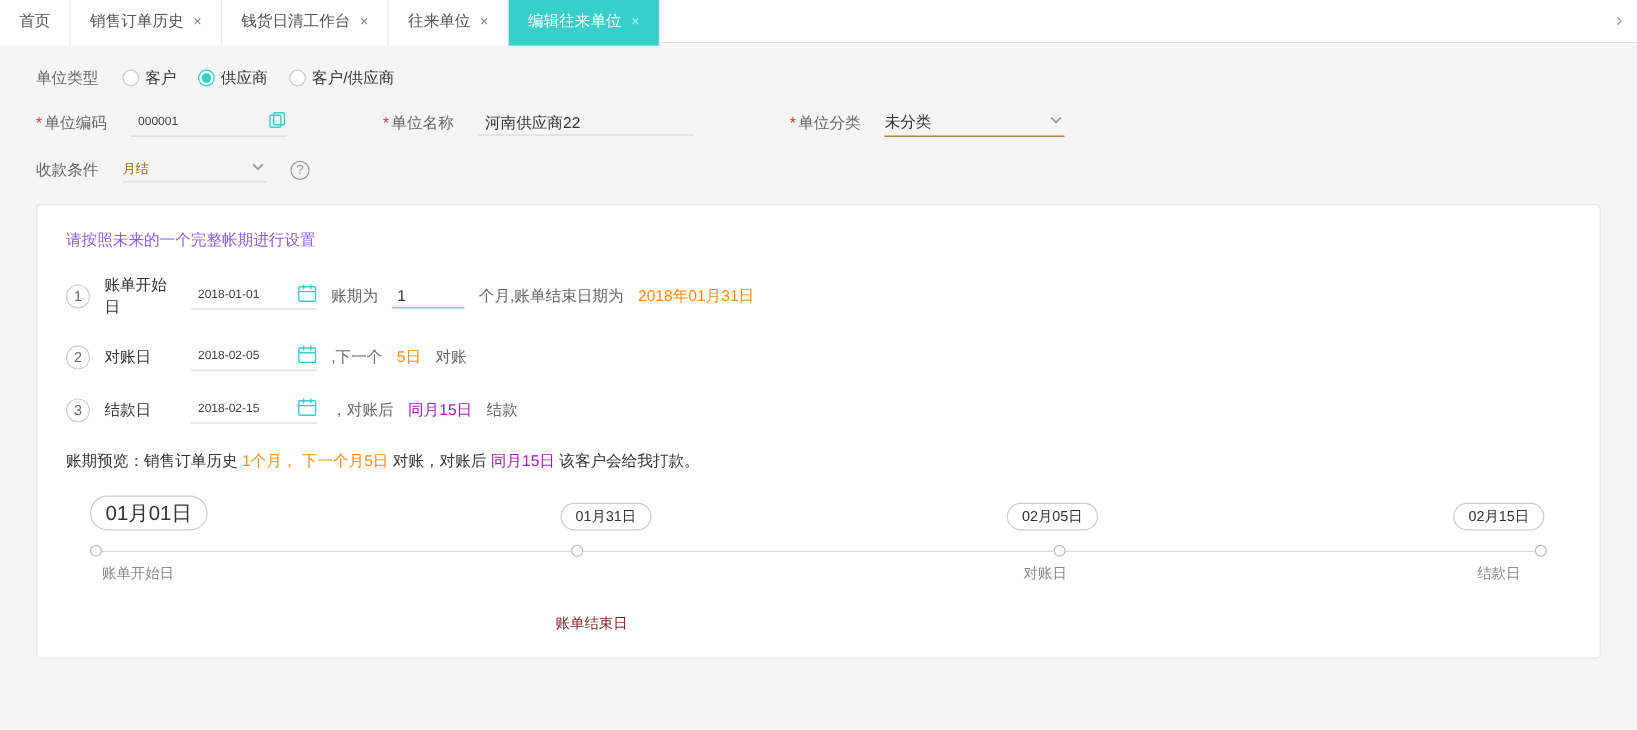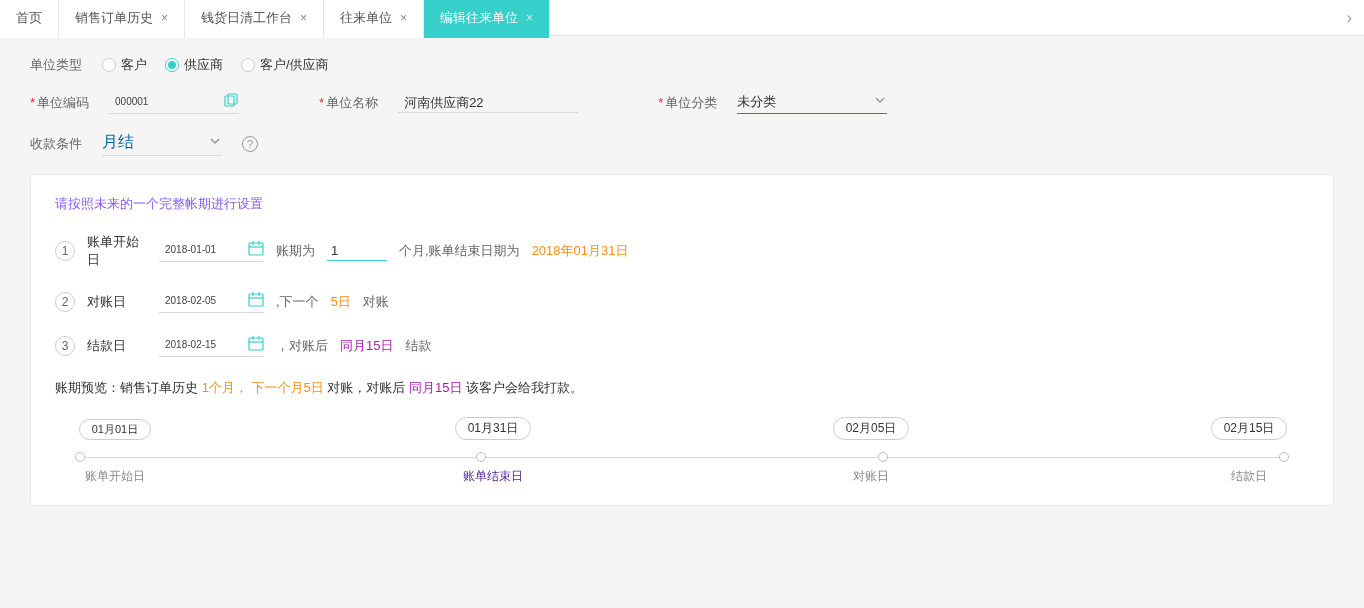--- a/index.html
+++ b/index.html
@@ -133,22 +133,22 @@
     
     .select-container {
       display: flex;
       align-items: center;
       border-bottom: 1px solid #d9d9d9;
       padding-bottom: 2px;
       gap: 4px;
       min-width: 120px;
     }
     .select-value {
-      font-size: 16px;
-      color: #0369a1;
+      font-size: 11px;
+      color: #a16207;
       flex: 1;
     }
     .dropdown-arrow {
       color: #999;
       font-size: 12px;
       cursor: pointer;
     }
 
     
     .help-icon {
@@ -409,21 +409,21 @@
       <span>对账，对账后</span>
       <span class="highlight-green">同月15日</span>
       <span>该客户会给我打款。</span>
     </div>
 
     <div style="padding: 0 20px;">
 
       <div style="display:flex; align-items:flex-end; width:100%; padding-bottom:4px;">
 
         <div style="display:flex;flex-direction:column;align-items:center;min-width:80px;">
-          <div style="border:1px solid #ccc;border-radius:20px;padding:2px 12px;font-size:11px;color:#333;white-space:nowrap;margin-bottom:8px;">01月01日</div>
+          <div style="border:1px solid #ccc;border-radius:20px;padding:2px 12px;font-size:17px;color:#333;white-space:nowrap;margin-bottom:8px;">01月01日</div>
         </div>
         <div style="flex:1;"></div>
 
         <div style="display:flex;flex-direction:column;align-items:center;min-width:80px;">
           <div style="border:1px solid #ccc;border-radius:20px;padding:2px 12px;font-size:12px;color:#333;white-space:nowrap;margin-bottom:8px;">01月31日</div>
         </div>
         <div style="flex:1;"></div>
 
         <div style="display:flex;flex-direction:column;align-items:center;min-width:80px;">
           <div style="border:1px solid #ccc;border-radius:20px;padding:2px 12px;font-size:12px;color:#333;white-space:nowrap;margin-bottom:8px;">02月05日</div>
@@ -444,21 +444,21 @@
         <div style="flex:1;height:1px;background:#d9d9d9;"></div>
         <div style="width:10px;height:10px;border-radius:50%;border:1.5px solid #bbb;background:#fff;flex-shrink:0;"></div>
       </div>
 
       <div style="display:flex;align-items:flex-start;width:100%;margin-top:6px;">
         <div style="display:flex;flex-direction:column;align-items:center;min-width:80px;">
           <span style="font-size:12px;color:#888;white-space:nowrap;">账单开始日</span>
         </div>
         <div style="flex:1;"></div>
         <div style="display:flex;flex-direction:column;align-items:center;min-width:80px;">
-          <span style="font-size:12px;color:#4c1d95;white-space:nowrap;">账单结束日</span>
+          <span style="font-size:12px;color:#7f1d1d;white-space:nowrap;margin-top:41px;">账单结束日</span>
         </div>
         <div style="flex:1;"></div>
         <div style="display:flex;flex-direction:column;align-items:center;min-width:80px;">
           <span style="font-size:12px;color:#888;white-space:nowrap;">对账日</span>
         </div>
         <div style="flex:1;"></div>
         <div style="display:flex;flex-direction:column;align-items:center;min-width:80px;">
           <span style="font-size:12px;color:#888;white-space:nowrap;">结款日</span>
         </div>
       </div>

